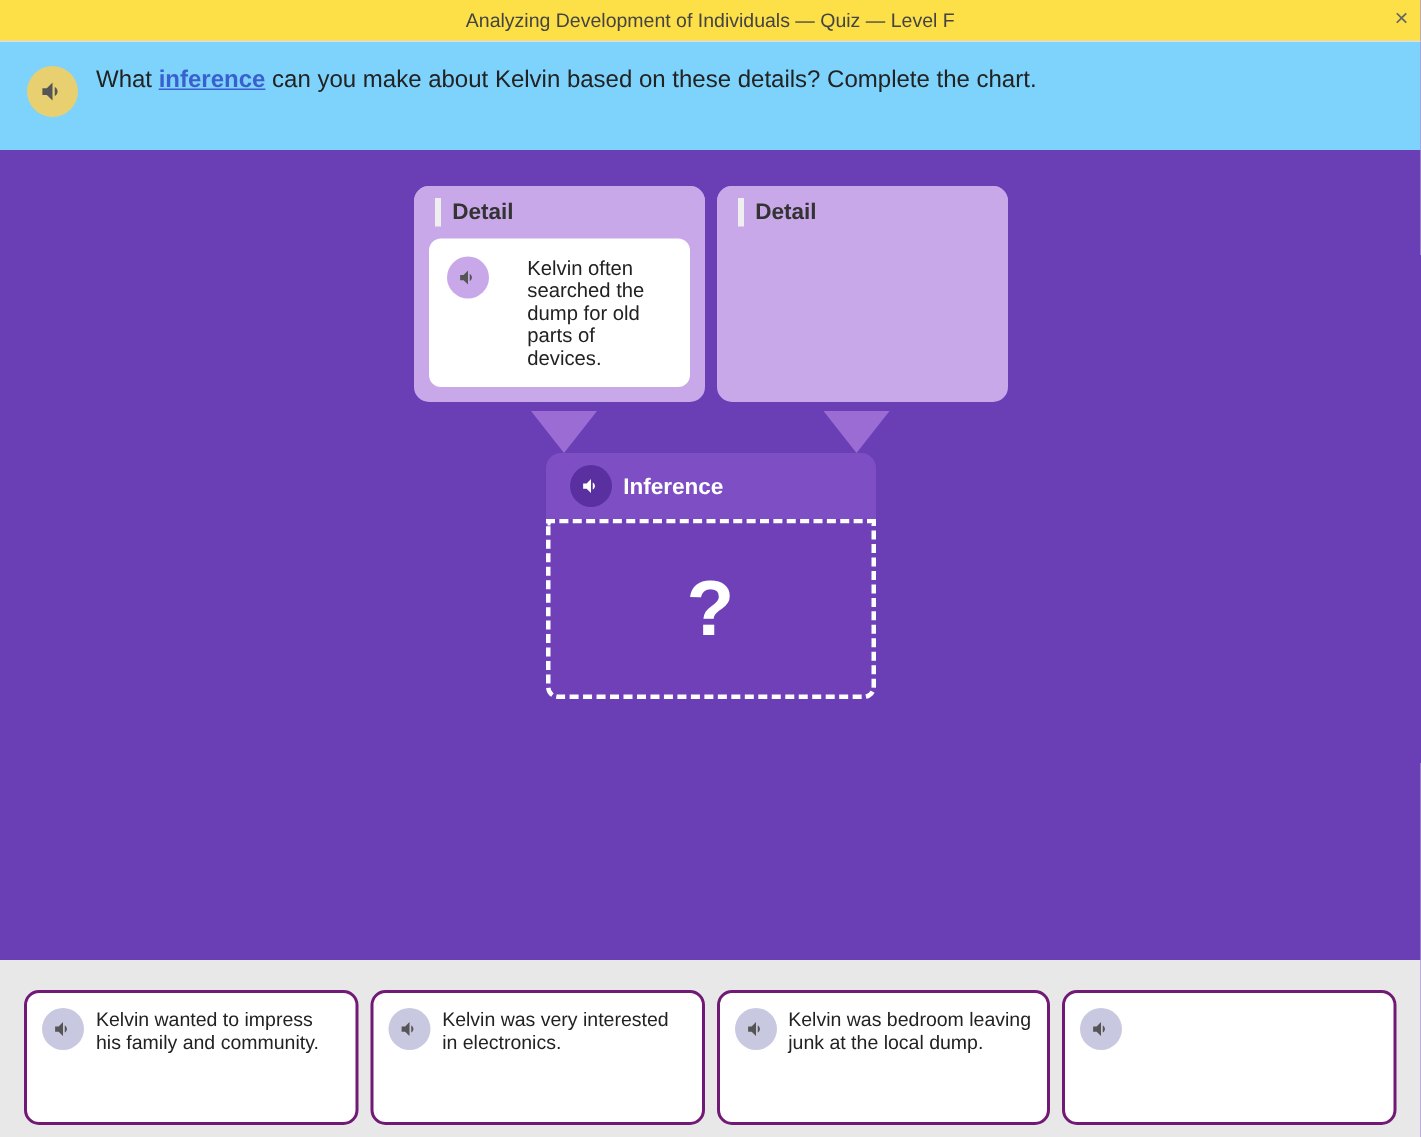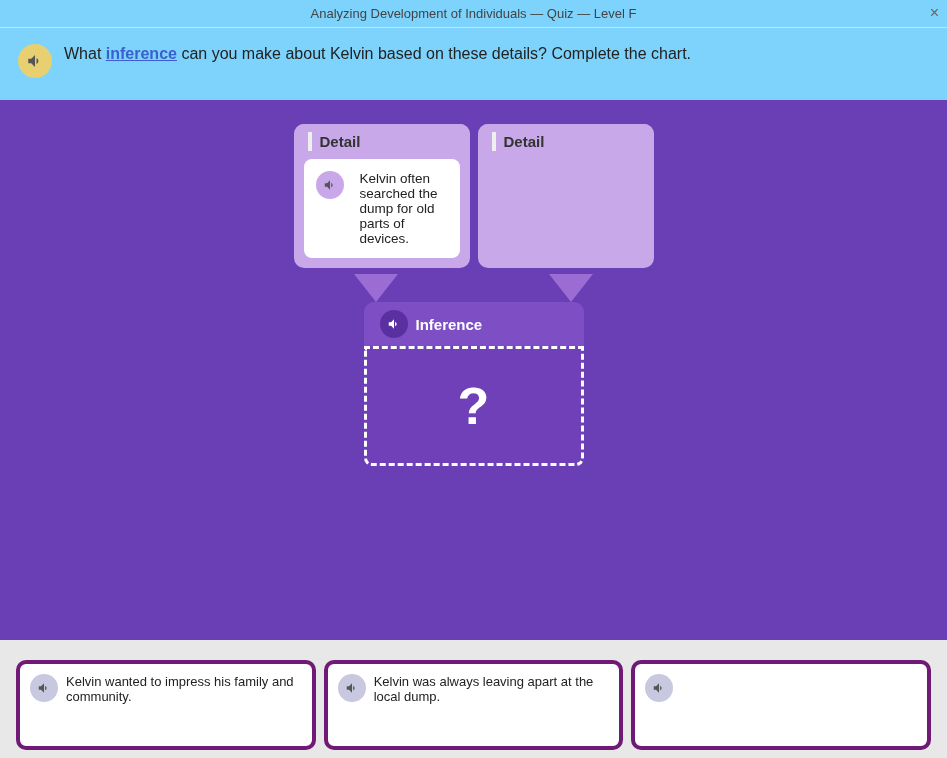--- a/index.html
+++ b/index.html
@@ -6,21 +6,21 @@
     body {
       width: 947px;
       height: 758px;
       font-family: Arial, sans-serif;
       background: #f0f0f0;
       overflow: hidden;
     }
 
     
     .title-bar {
-      background: #7dd3fc;
+      background: #fde047;
       text-align: center;
       padding: 6px 0;
       font-size: 13px;
       color: #444;
       border-bottom: 1px solid #ddd;
       position: relative;
     }
     .close-btn {
       position: absolute;
       right: 8px;
@@ -79,21 +79,21 @@
     
     .details-row {
       display: flex;
       gap: 8px;
       margin-bottom: 0;
     }
 
     .detail-card {
       background: #c8a8e8;
       border-radius: 10px;
-      width: 176px;
+      width: 194px;
       overflow: hidden;
     }
     .detail-header {
       background: #c8a8e8;
       display: flex;
       align-items: center;
       gap: 8px;
       padding: 8px 14px;
       font-weight: bold;
       font-size: 15px;
@@ -102,21 +102,21 @@
     .detail-body {
       background: #fff;
       margin: 0 10px 10px 10px;
       border-radius: 8px;
       padding: 12px;
       font-size: 13.5px;
       color: #222;
       min-height: 95px;
       display: flex;
       align-items: flex-start;
-      gap: 16px;
+      gap: 26px;
     }
     .detail-body .sound-btn {
       background: #c8a8e8;
       border: none;
       border-radius: 50%;
       width: 28px;
       height: 28px;
       display: flex;
       align-items: center;
       justify-content: center;
@@ -207,21 +207,21 @@
       border-radius: 10px;
       flex: 1;
       padding: 10px 10px 10px 10px;
       display: flex;
       align-items: flex-start;
       gap: 8px;
       font-size: 13px;
       color: #222;
       min-height: 90px;
       cursor: pointer;
-      border: 4px solid #701a75;
+      border: 2px solid #701a75;
     }
     .answer-card .sound-btn {
       background: #c8c8e0;
       border: none;
       border-radius: 50%;
       width: 28px;
       height: 28px;
       display: flex;
       align-items: center;
       justify-content: center;
@@ -315,31 +315,39 @@
 
   <div class="answer-card">
     <button class="sound-btn">
       <svg viewBox="0 0 24 24">
         <path class="sound-icon-path" d="M3 9v6h4l5 5V4L7 9H3zm13.5 3c0-1.77-1.02-3.29-2.5-4.03v8.05c1.48-.73 2.5-2.25 2.5-4.02z"></path>
       </svg>
     </button>
     <span>Kelvin wanted to impress his family and community.</span>
   </div>
 
-
   <div class="answer-card">
     <button class="sound-btn">
       <svg viewBox="0 0 24 24">
         <path class="sound-icon-path" d="M3 9v6h4l5 5V4L7 9H3zm13.5 3c0-1.77-1.02-3.29-2.5-4.03v8.05c1.48-.73 2.5-2.25 2.5-4.02z"></path>
       </svg>
     </button>
-    <span>Kelvin was always leaving apart at the local dump.</span>
+    <span>Kelvin was very interested in electronics.</span>
   </div>
 
   <div class="answer-card">
     <button class="sound-btn">
       <svg viewBox="0 0 24 24">
         <path class="sound-icon-path" d="M3 9v6h4l5 5V4L7 9H3zm13.5 3c0-1.77-1.02-3.29-2.5-4.03v8.05c1.48-.73 2.5-2.25 2.5-4.02z"></path>
       </svg>
     </button>
+    <span>Kelvin was bedroom leaving junk at the local dump.</span>
+  </div>
+
+  <div class="answer-card">
+    <button class="sound-btn">
+      <svg viewBox="0 0 24 24">
+        <path class="sound-icon-path" d="M3 9v6h4l5 5V4L7 9H3zm13.5 3c0-1.77-1.02-3.29-2.5-4.03v8.05c1.48-.73 2.5-2.25 2.5-4.02z"></path>
+      </svg>
+    </button>
   </div>
 
 </div>
 
 </body></html>

